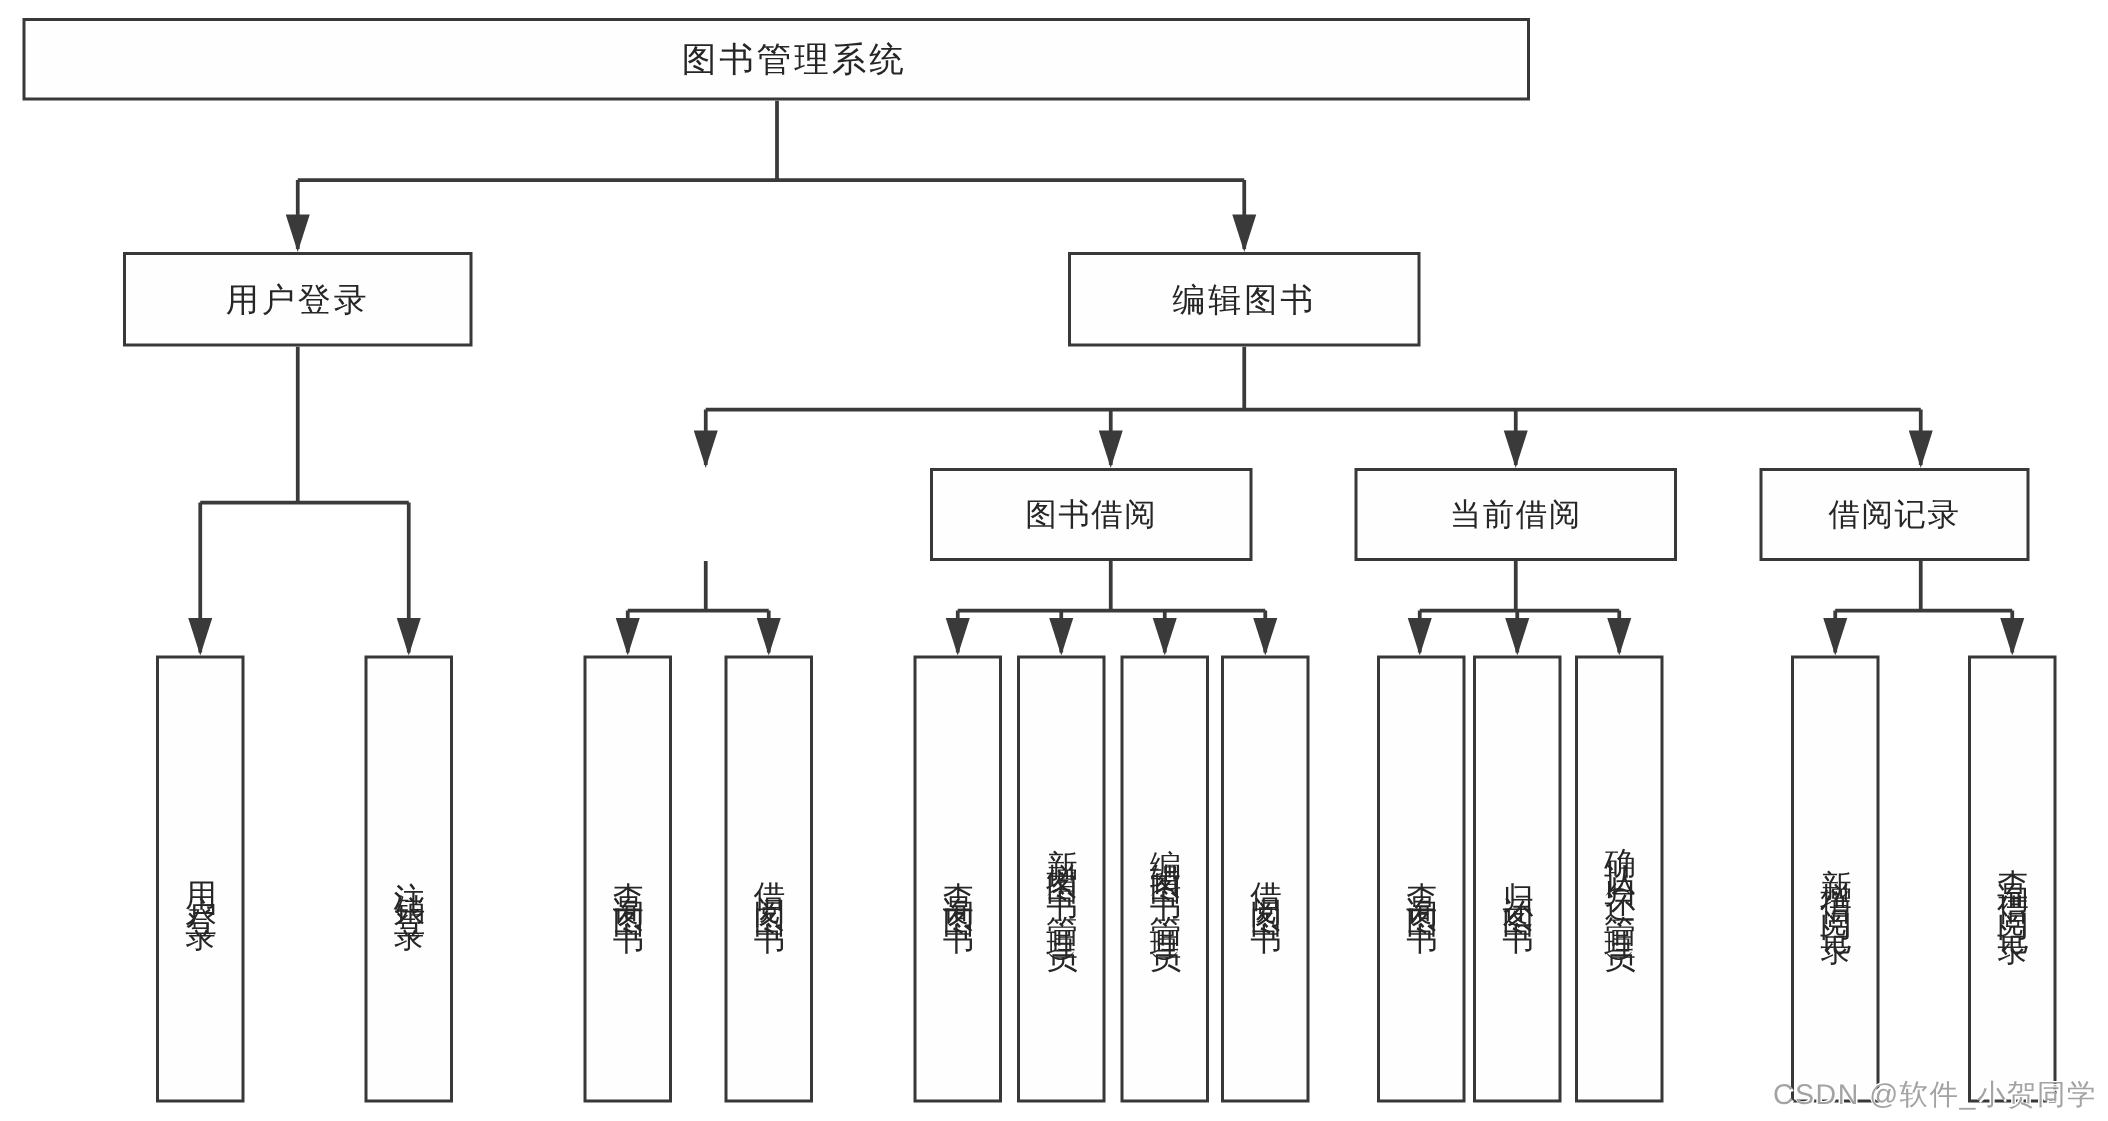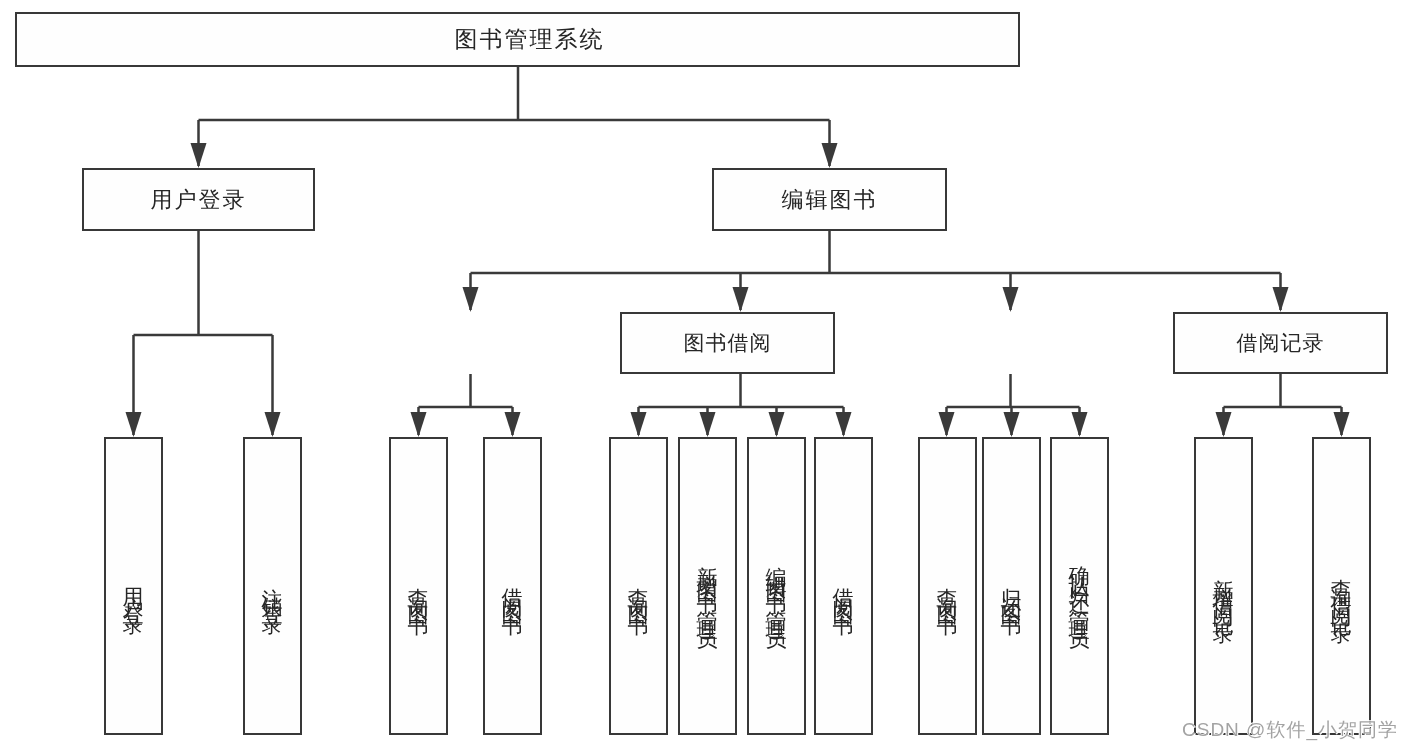--- a/index.html
+++ b/index.html
@@ -112,21 +112,24 @@
   <div class="node node-l2" style="left:82px; top:168px; width:233px; height:63px;">
     <span>用户登录</span>
   </div>
   <div class="node node-l2" style="left:712px; top:168px; width:235px; height:63px;">
     <span>编辑图书</span>
   </div>
 
   <div class="node node-l3" style="left:620px; top:312px; width:215px; height:62px;">
     <span>图书借阅</span>
   </div>
-  <div class="node node-l3" style="left:1173px; top:312px; width:215px; height:62px;">
+  <div class="node node-l3" style="left:903px; top:312px; width:215px; height:62px;">
+    <span>当前借阅</span>
+  </div>
+  <div class="node node-l3" style="left:1173px; top:312px; width:180px; height:62px;">
     <span>借阅记录</span>
   </div>
 
   <div class="node node-leaf" style="left:104px; top:437px; width:59px; height:298px;">
     <span>用户登录</span>
   </div>
   <div class="node node-leaf" style="left:243px; top:437px; width:59px; height:298px;">
     <span>注销登录</span>
   </div>
 

